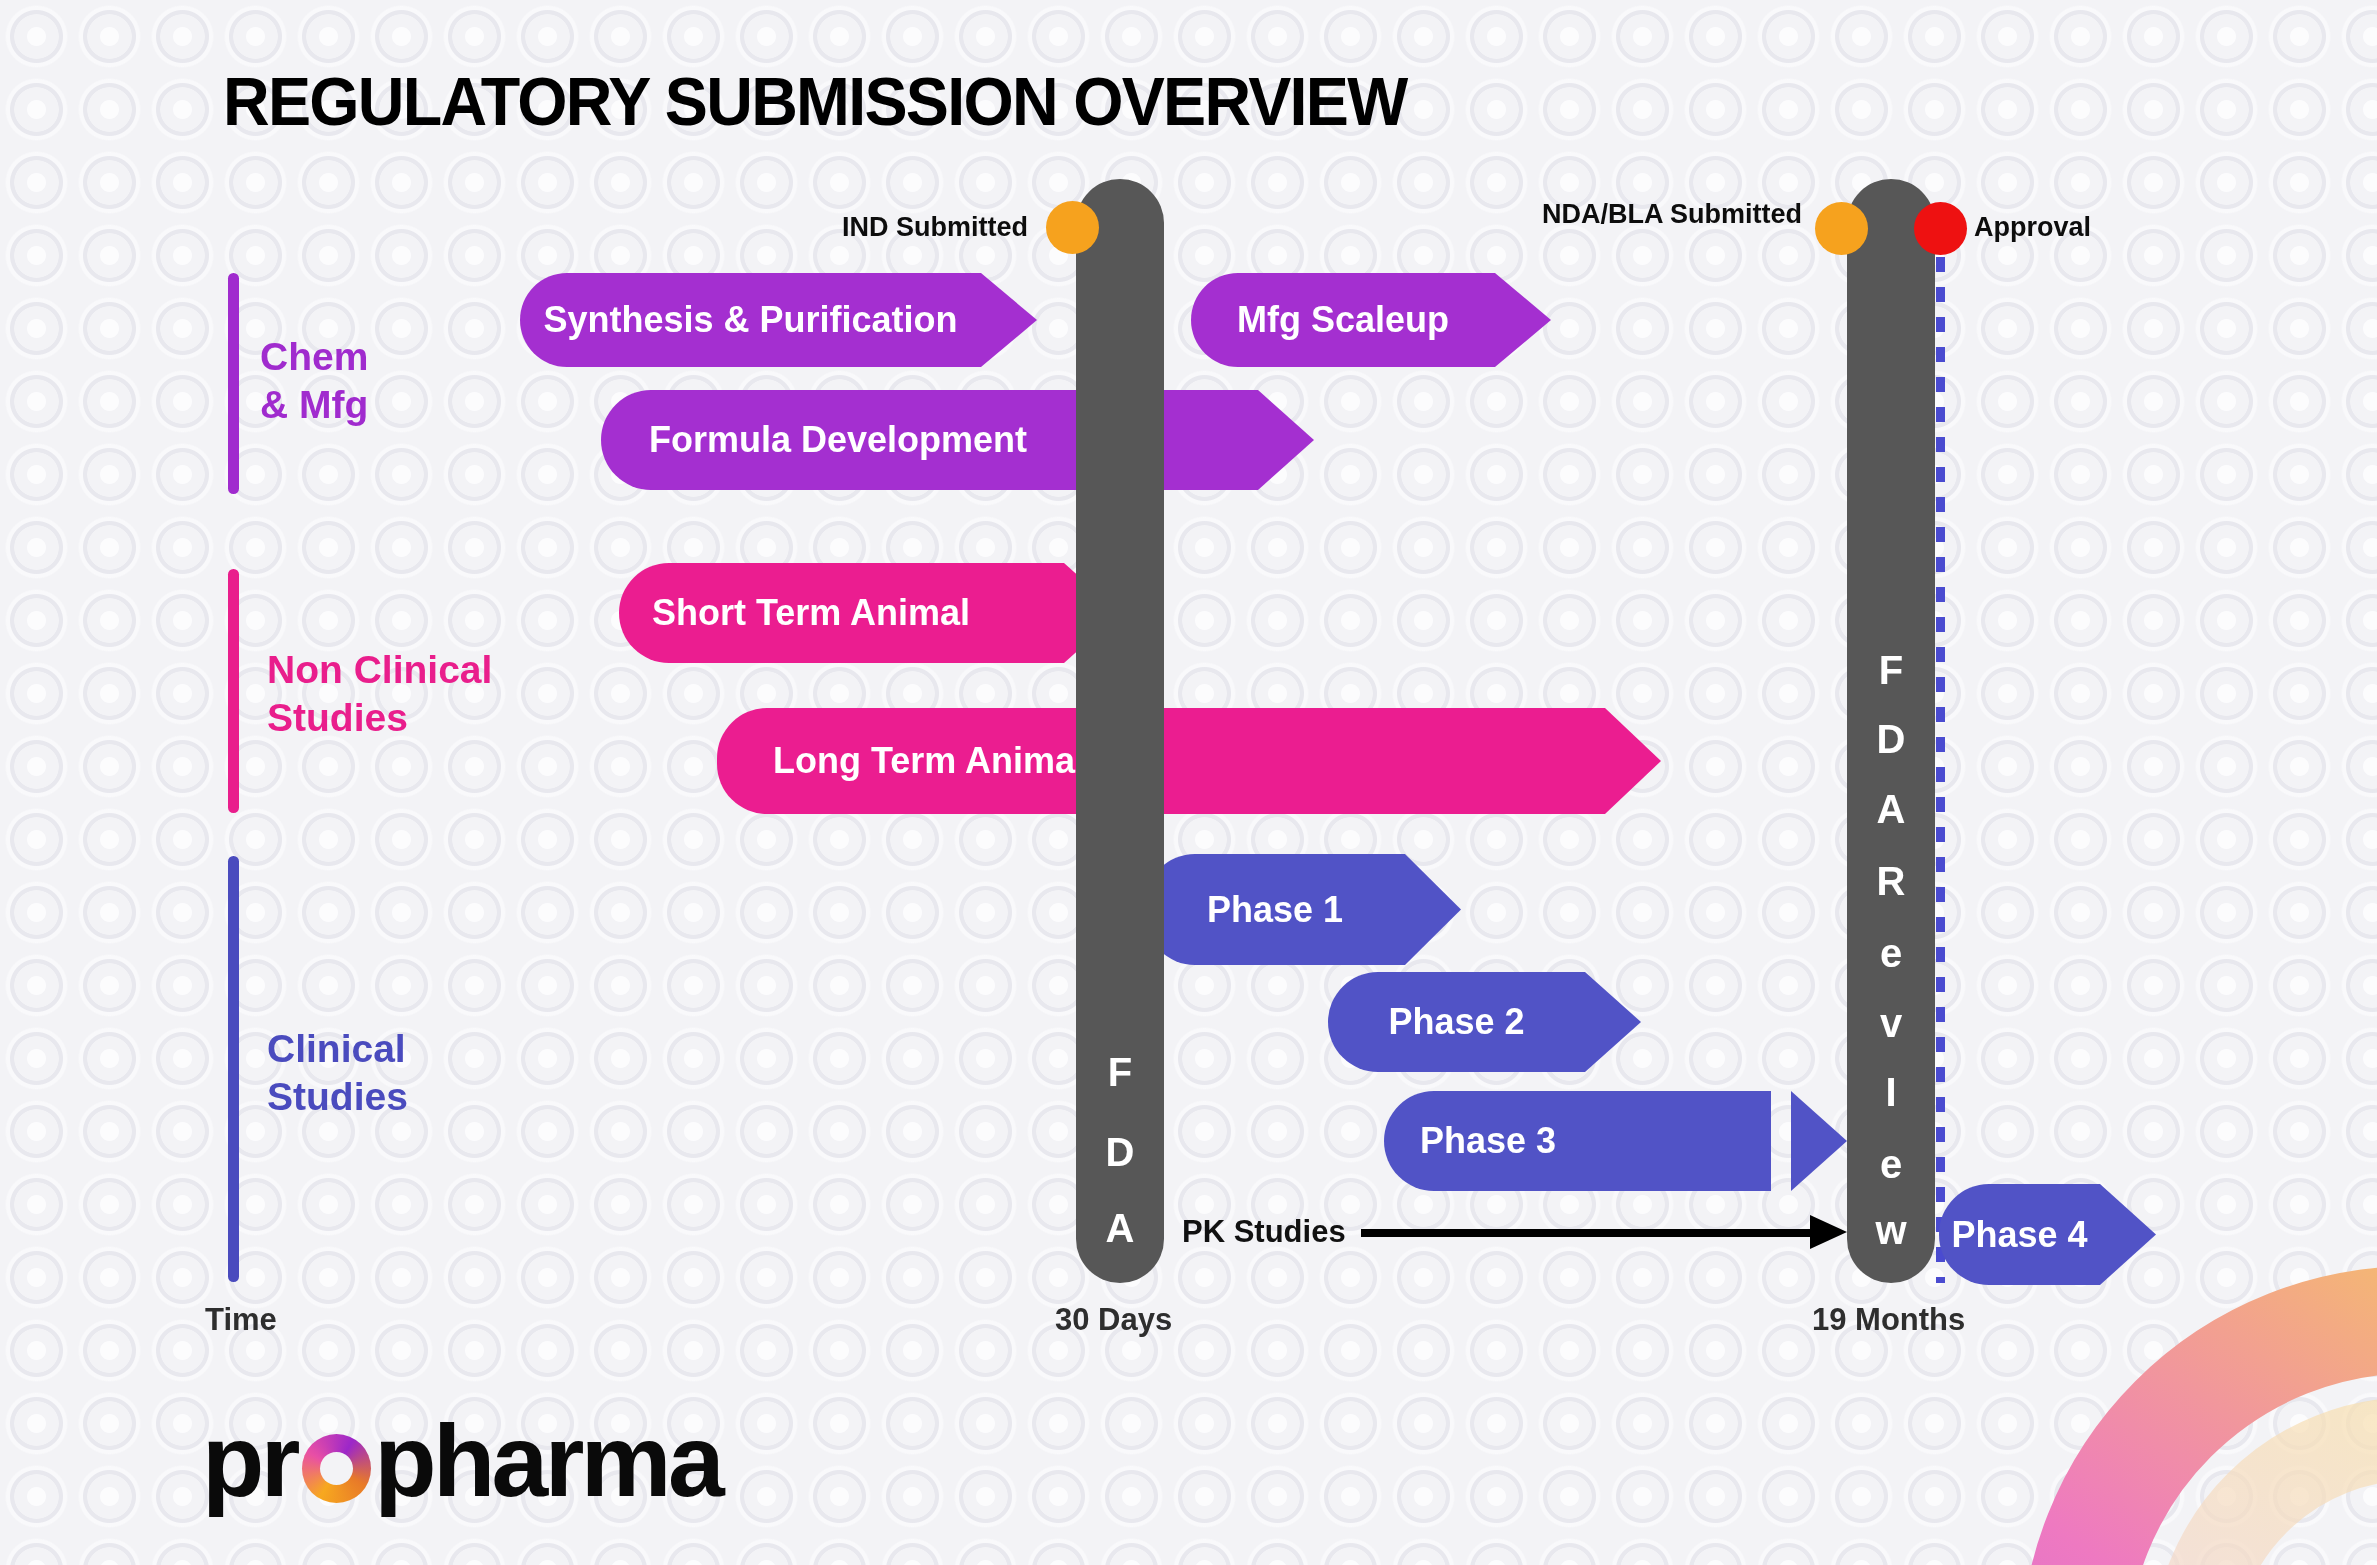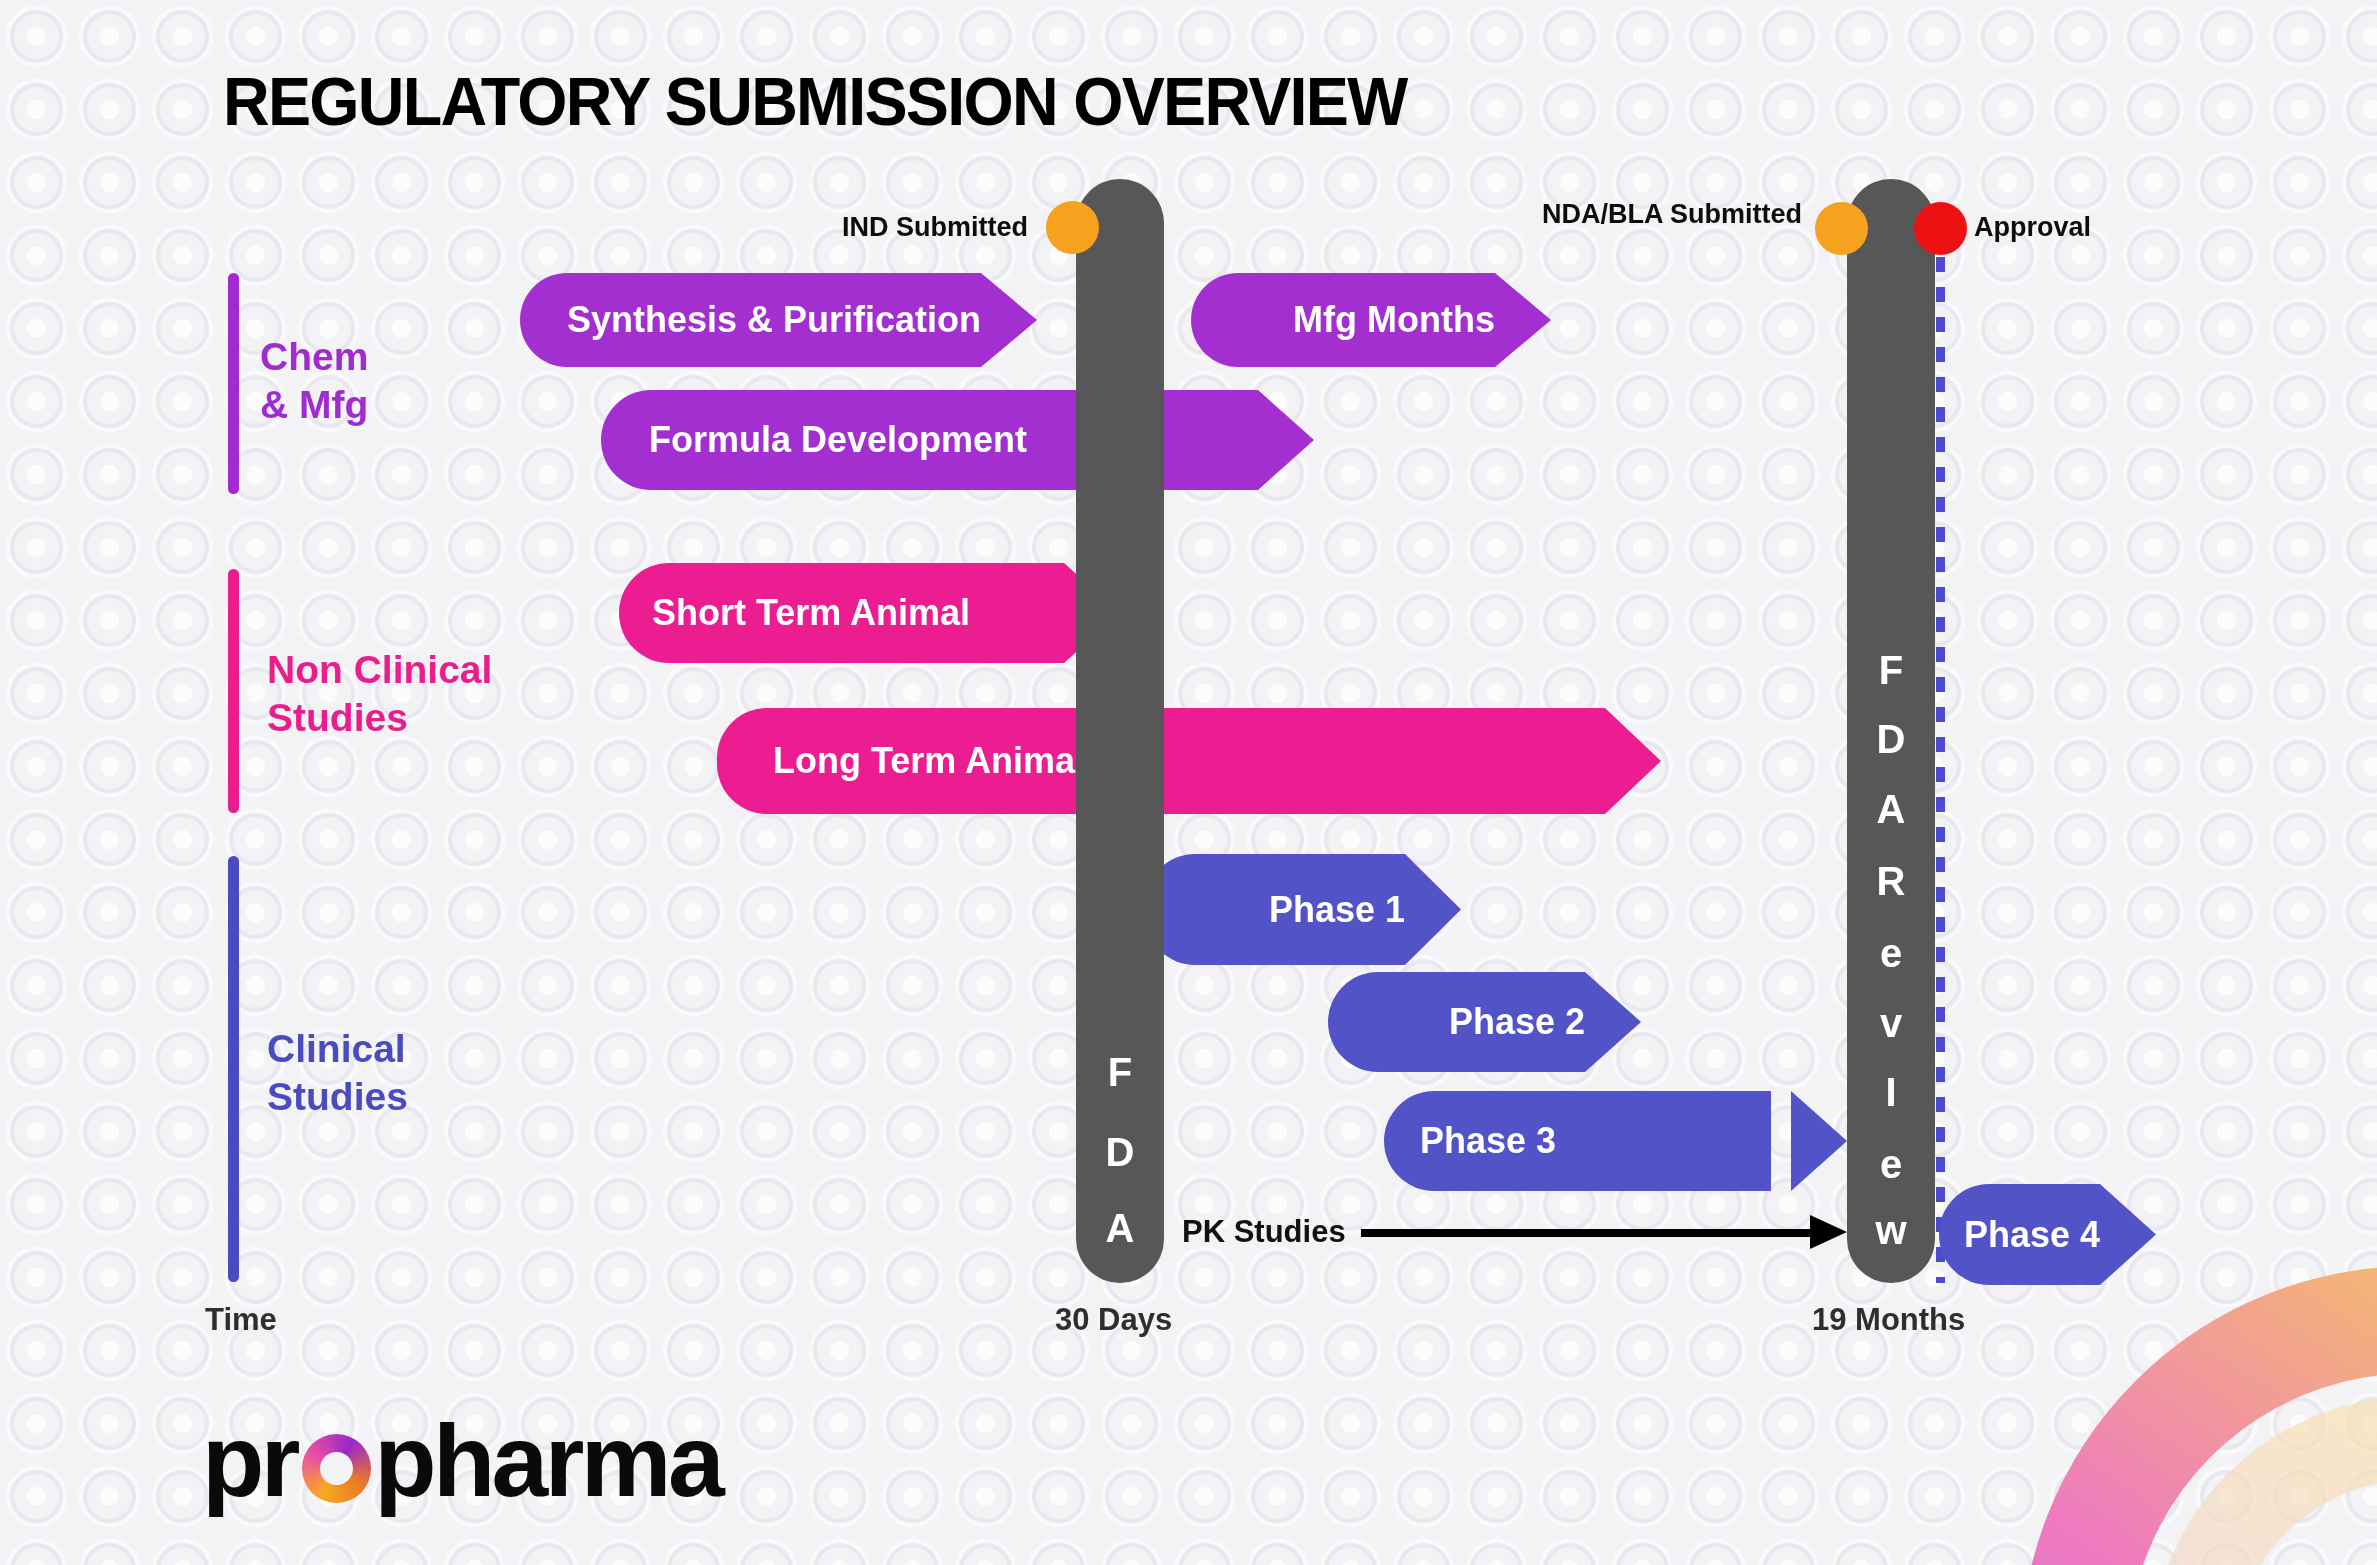--- a/index.html
+++ b/index.html
@@ -44,21 +44,21 @@
   .cat-line{position:absolute;left:228px;width:10.7px;border-radius:5.3px;z-index:2;}
   #line-chem{top:273px;height:221px;background:#A02BCE;}
   #line-nonclin{top:569px;height:244px;background:#E91E8C;}
   #line-clin{top:856px;height:426px;background:#4A4BBE;}
   .cat-label{position:absolute;font-size:39px;font-weight:700;line-height:1.22;z-index:2;white-space:nowrap;}
   #cat-chem{left:260px;top:333px;color:#A02BCE;}
   #cat-nonclin{left:267px;top:646px;color:#E91E8C;}
   #cat-clin{left:267px;top:1025px;color:#4A4BBE;}
   
   .arrow{position:absolute;display:flex;z-index:2;}
-  .arrow .body{flex:1;position:relative;display:flex;align-items:center;justify-content:flex-end;
+  .arrow .body{flex:1;position:relative;display:flex;align-items:center;justify-content:center;
     border-radius:50px 0 0 50px;}
   .arrow .tip{width:56px;clip-path:polygon(0 0,100% 50%,0 100%);}
   .arrow.left-text .body{justify-content:flex-start;}
   .arrow .label{color:#ffffff;font-size:36px;font-weight:700;white-space:nowrap;}
   .purple .body,.purple .tip{background:#A42FD0;}
   .pink .body,.pink .tip{background:#EB1D90;}
   .indigo .body,.indigo .tip{background:#5153C6;}
   #ar-syn{left:520px;top:273px;width:517px;height:94px;}
   #ar-mfg{left:1191px;top:273px;width:360px;height:94px;}
   #ar-formula{left:601px;top:390px;width:713px;height:100px;}
@@ -133,21 +133,21 @@
   </div>
 
   <div class="arrow purple" id="ar-syn">
     <div class="body">
       <span class="label">Synthesis &amp; Purification</span>
     </div>
     <div class="tip"></div>
   </div>
   <div class="arrow purple" id="ar-mfg">
     <div class="body">
-      <span class="label">Mfg Months</span>
+      <span class="label">Mfg Scaleup</span>
     </div>
     <div class="tip"></div>
   </div>
   <div class="arrow purple left-text" id="ar-formula">
     <div class="body">
       <span class="label">Formula Development</span>
     </div>
     <div class="tip"></div>
   </div>
   <div class="arrow pink left-text" id="ar-short">

